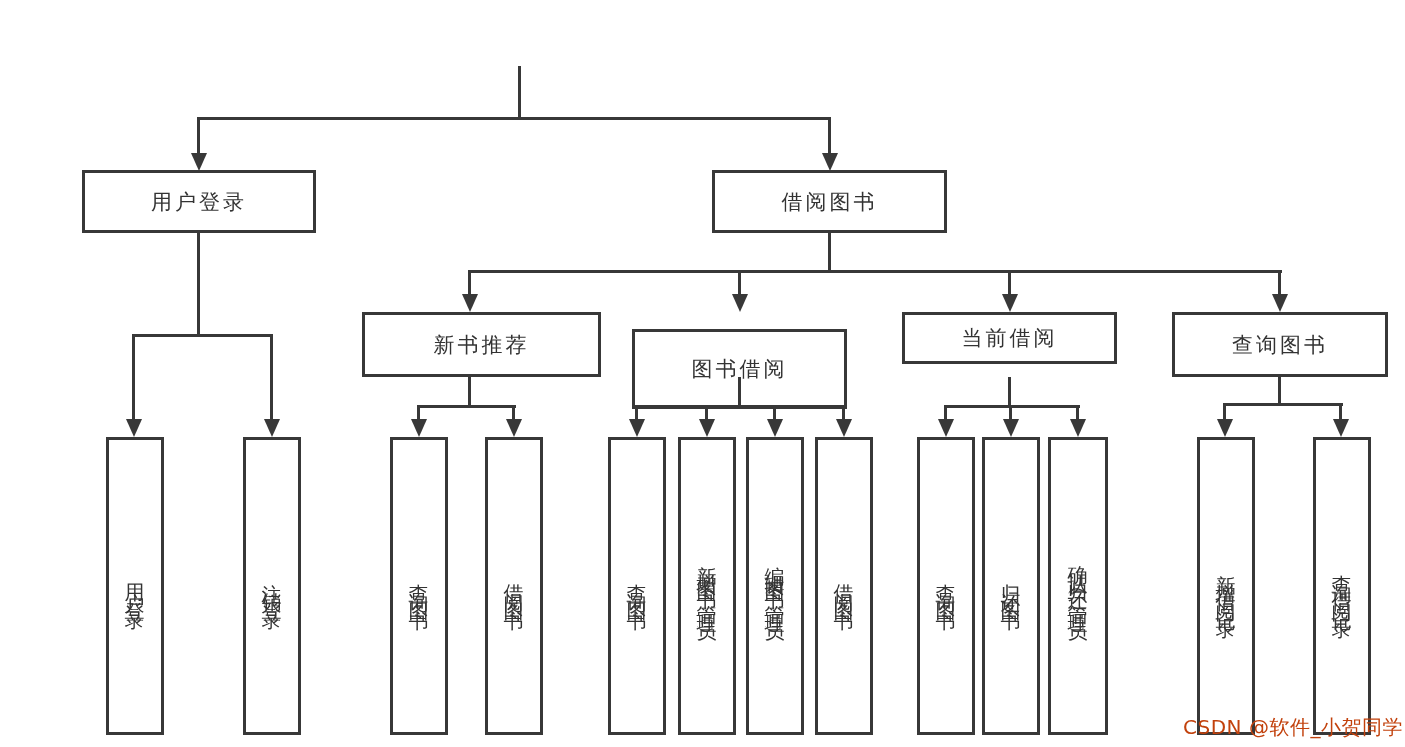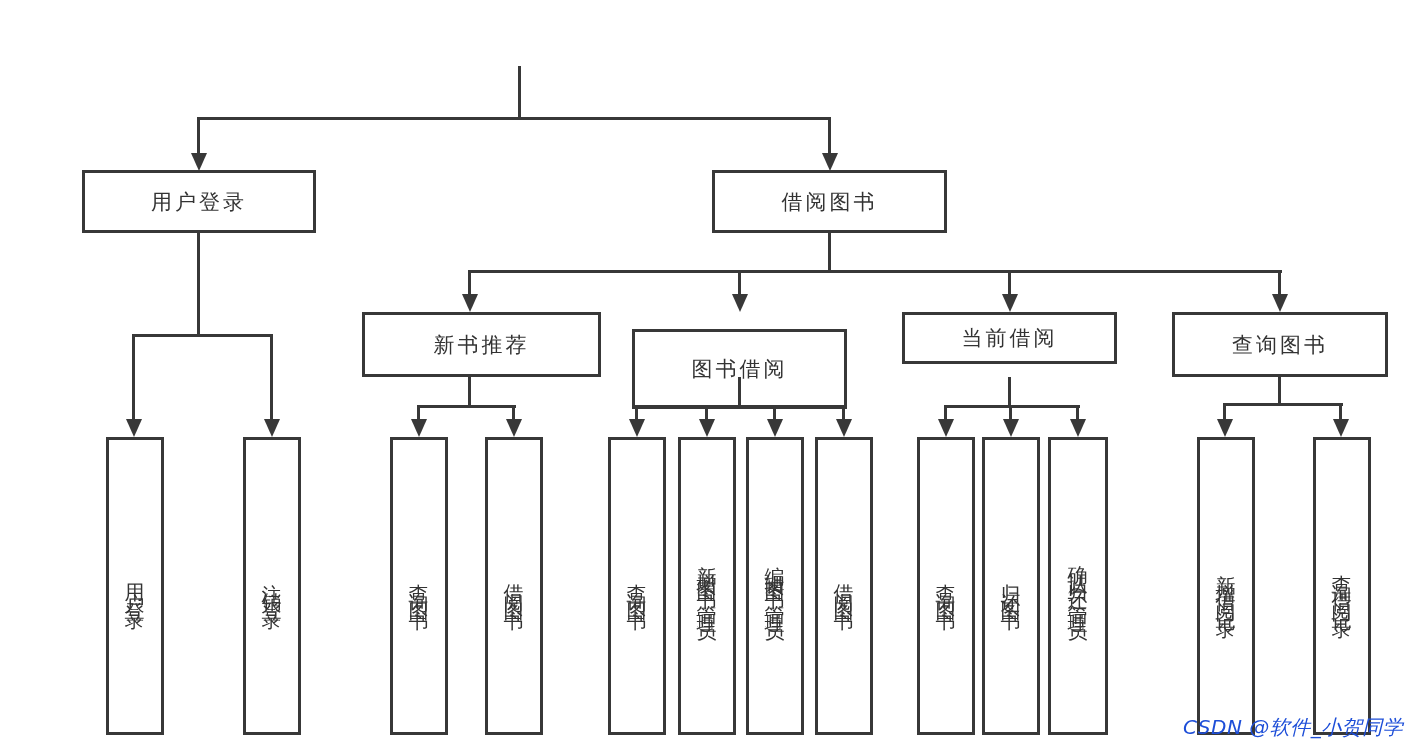--- a/index.html
+++ b/index.html
@@ -23,21 +23,21 @@
   .vl,.hl{position:absolute;background:#383838;}
   .vl{width:3px;}
   .hl{height:3px;}
   .ar{
     position:absolute;width:0;height:0;
     border-left:8px solid transparent;border-right:8px solid transparent;
     border-top:18px solid #383838;
   }
   .watermark{
     position:absolute;left:1183px;top:714px;z-index:9;
-    font-size:20px;color:#1d4ed8;letter-spacing:0.5px;white-space:nowrap;font-style:italic;
+    font-size:20px;color:#c2410c;letter-spacing:0.5px;white-space:nowrap;
   }
 </style>
 </head>
 <body>
 
 <div id="stage">
 
 
   <div class="vl" style="left:518px;top:66px;height:53px;"></div>
   <div class="hl" style="left:197px;top:117px;width:634px;"></div>

